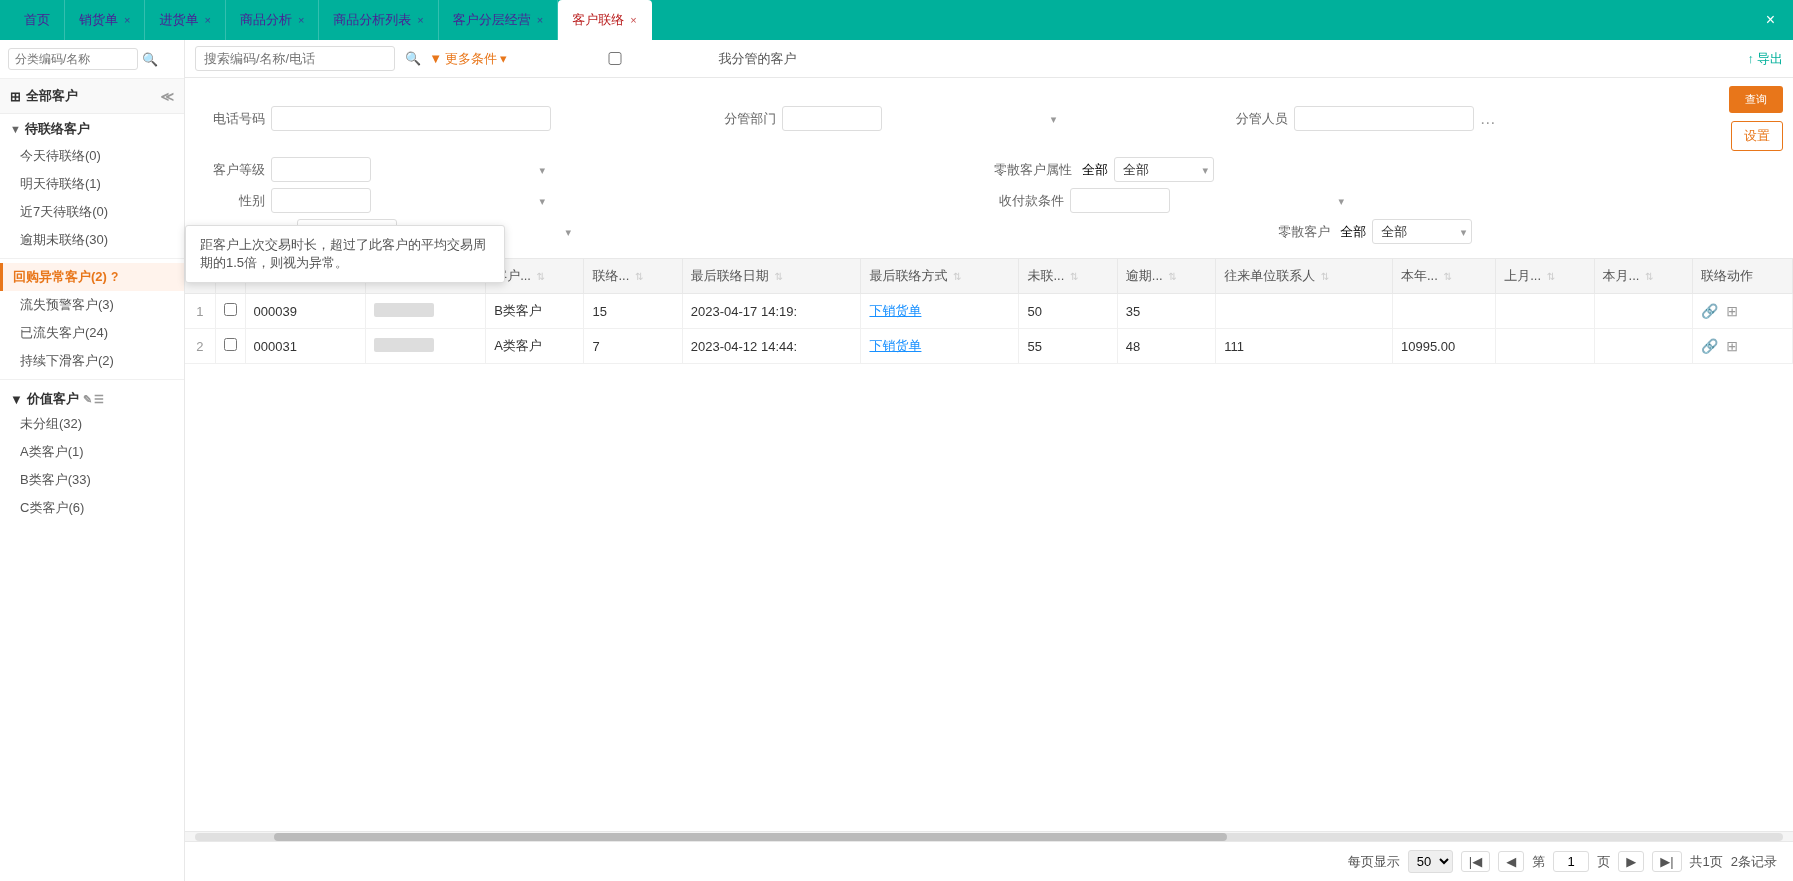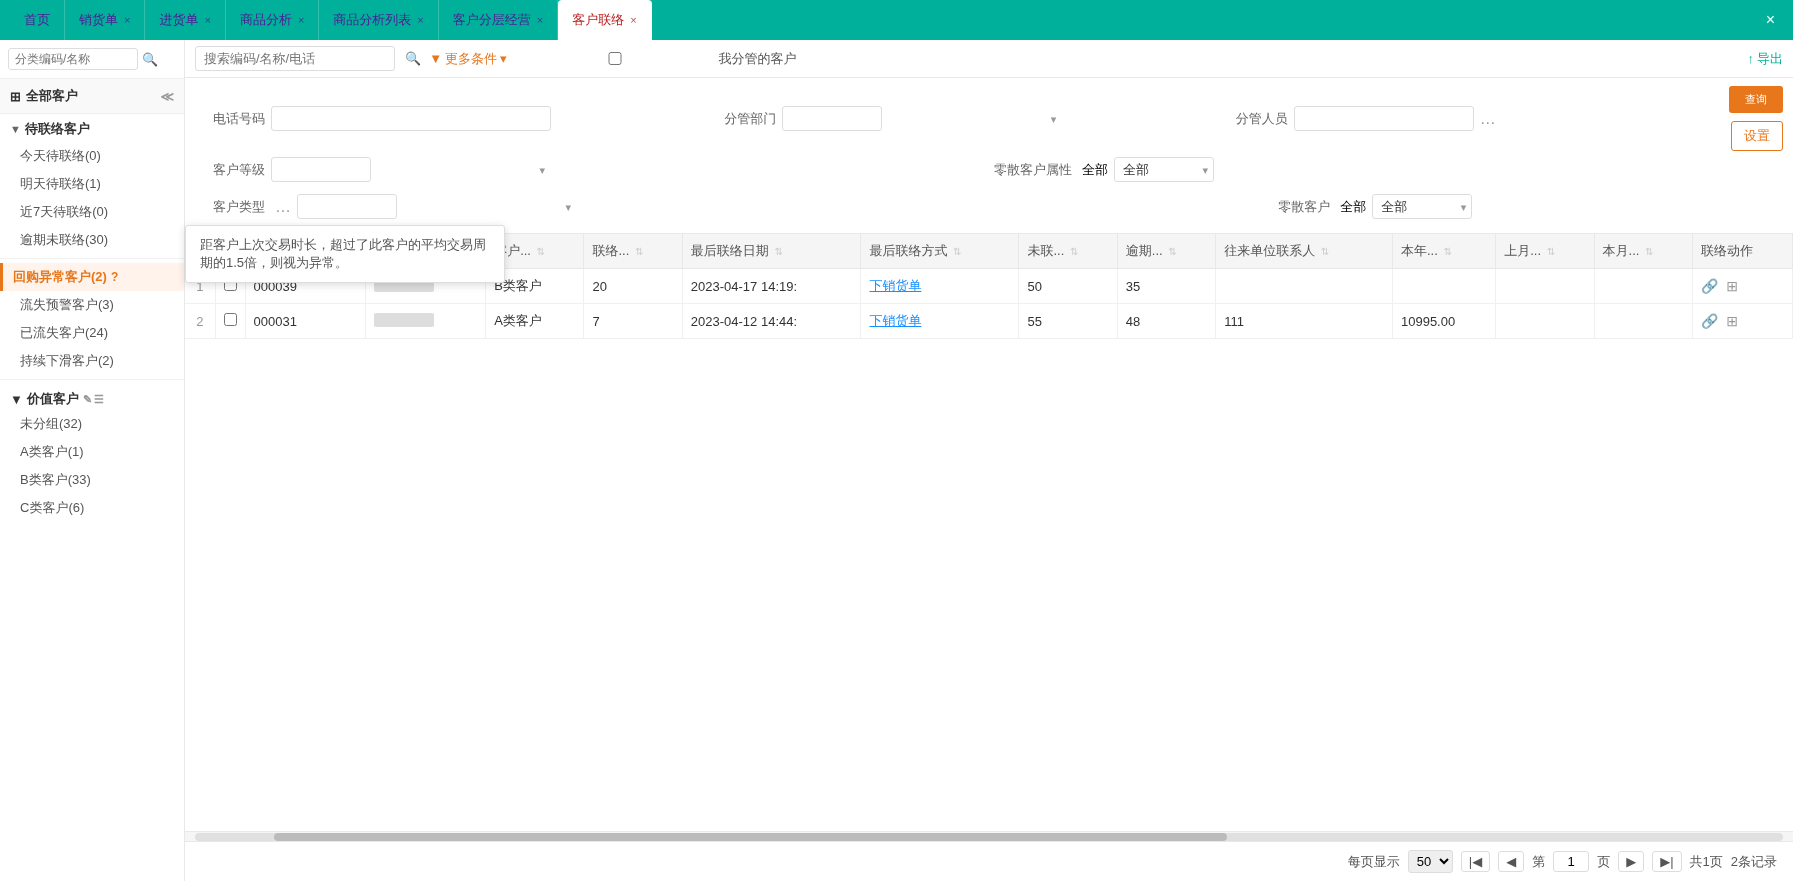--- a/index.html
+++ b/index.html
@@ -413,20 +413,32 @@
         </div>
         <div class="filter-field">
           <span class="filter-label">零散客户属性</span>
           <span style="margin-left:4px;">全部</span>
           <div class="filter-select-wrap" style="flex:1; max-width:100px;">
             <select class="filter-select"><option>全部</option></select>
           </div>
         </div>
       </div>
       <div class="filter-row">
+        <div class="filter-field">
+          <span class="filter-label">性别</span>
+          <div class="filter-select-wrap" style="flex:1; max-width:280px;">
+            <select class="filter-select"><option></option></select>
+          </div>
+        </div>
+        <div class="filter-field">
+          <span class="filter-label">收付款条件</span>
+          <div class="filter-select-wrap" style="flex:1; max-width:280px;">
+            <select class="filter-select"><option></option></select>
+          </div>
+        </div>
       </div>
       <div class="filter-row">
         <div class="filter-field">
           <span class="filter-label">客户类型</span>
           <span class="filter-dots" style="margin-left:4px;">…</span>
           <div class="filter-select-wrap" style="flex:1; max-width:280px;">
             <select class="filter-select"><option></option></select>
           </div>
         </div>
         <div class="filter-field">
@@ -505,21 +517,21 @@
             </th>
           </tr>
         </thead>
         <tbody>
           <tr>
             <td class="num-cell">1</td>
             <td class="checkbox-cell"><input type="checkbox" style=""></td>
             <td>000039</td>
             <td><span style="display:inline-block;width:60px;height:14px;background:#ddd;border-radius:2px;"></span></td>
             <td>B类客户</td>
-            <td>20</td>
+            <td>15</td>
             <td>2023-04-17 14:19:</td>
             <td><span class="link-text">下销货单</span></td>
             <td>50</td>
             <td>35</td>
             <td></td>
             <td></td>
             <td></td>
             <td></td>
             <td>
               <div class="action-icons">

